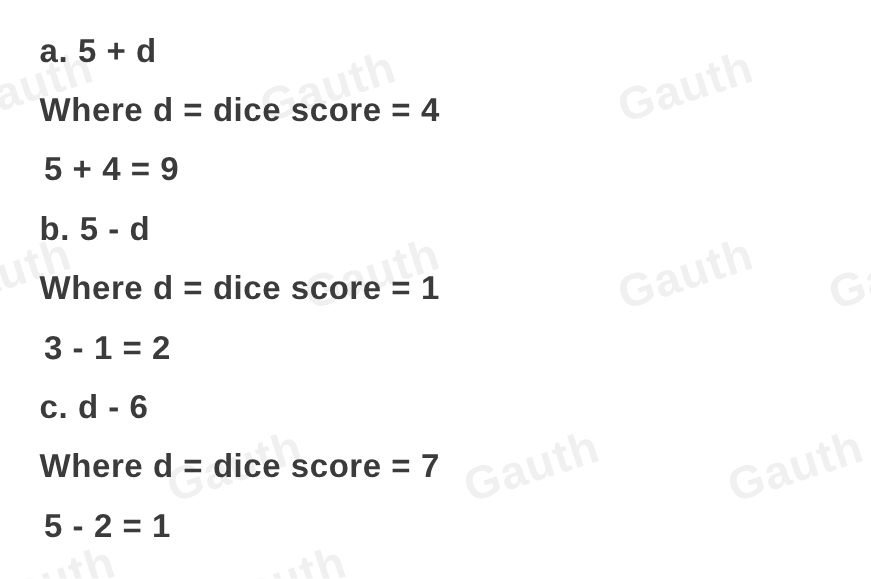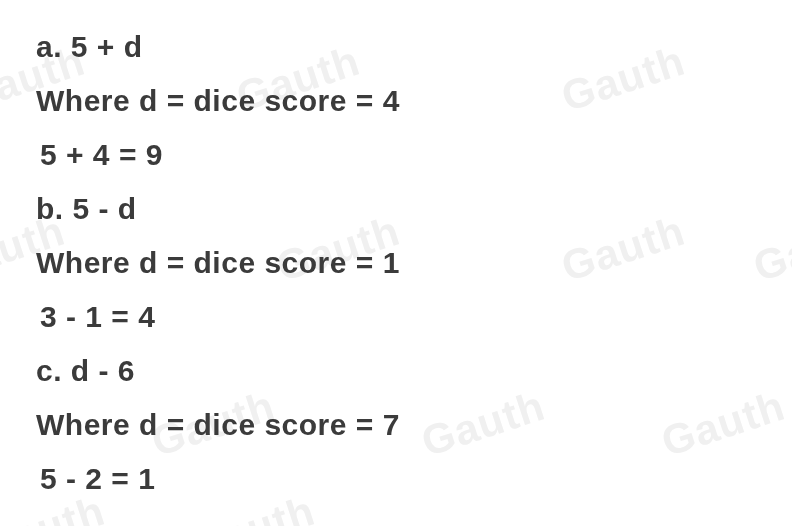--- a/index.html
+++ b/index.html
@@ -70,19 +70,19 @@
   <div class="wm" style="top:505px; left:-20px;">Gauth</div>
   <div class="wm" style="top:505px; left:190px;">Gauth</div>
 
   <div class="content">
     <div class="line">a. 5 + d</div>
     <div class="line">Where d = dice score = 4</div>
     <div class="line calc"> 5 + 4 = 9</div>
 
     <div class="line">b. 5 - d</div>
     <div class="line">Where d = dice score = 1</div>
-    <div class="line calc"> 3 - 1 = 4</div>
+    <div class="line calc"> 3 - 1 = 2</div>
 
     <div class="line">c. d - 6</div>
     <div class="line">Where d = dice score = 7</div>
     <div class="line calc"> 5 - 2 = 1</div>
   </div>
 </div>
 
 </body></html>

